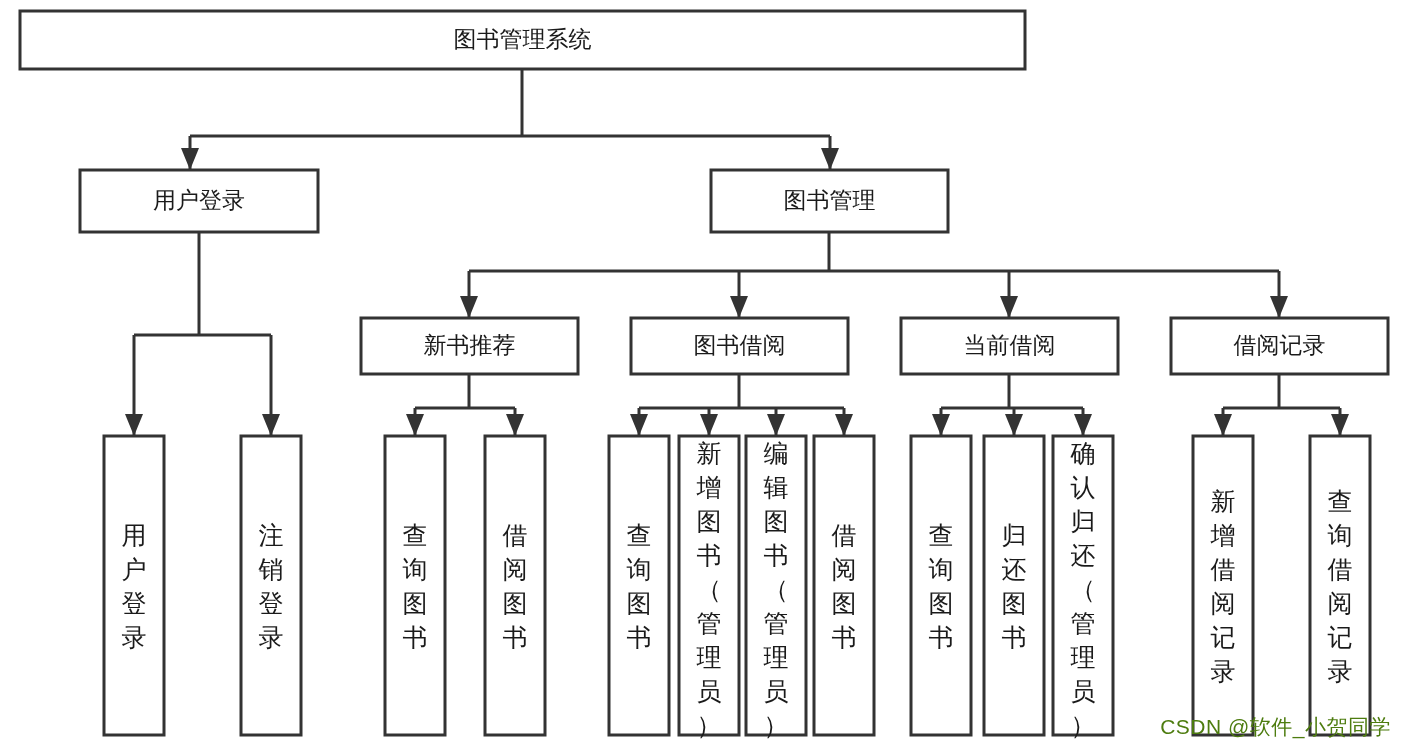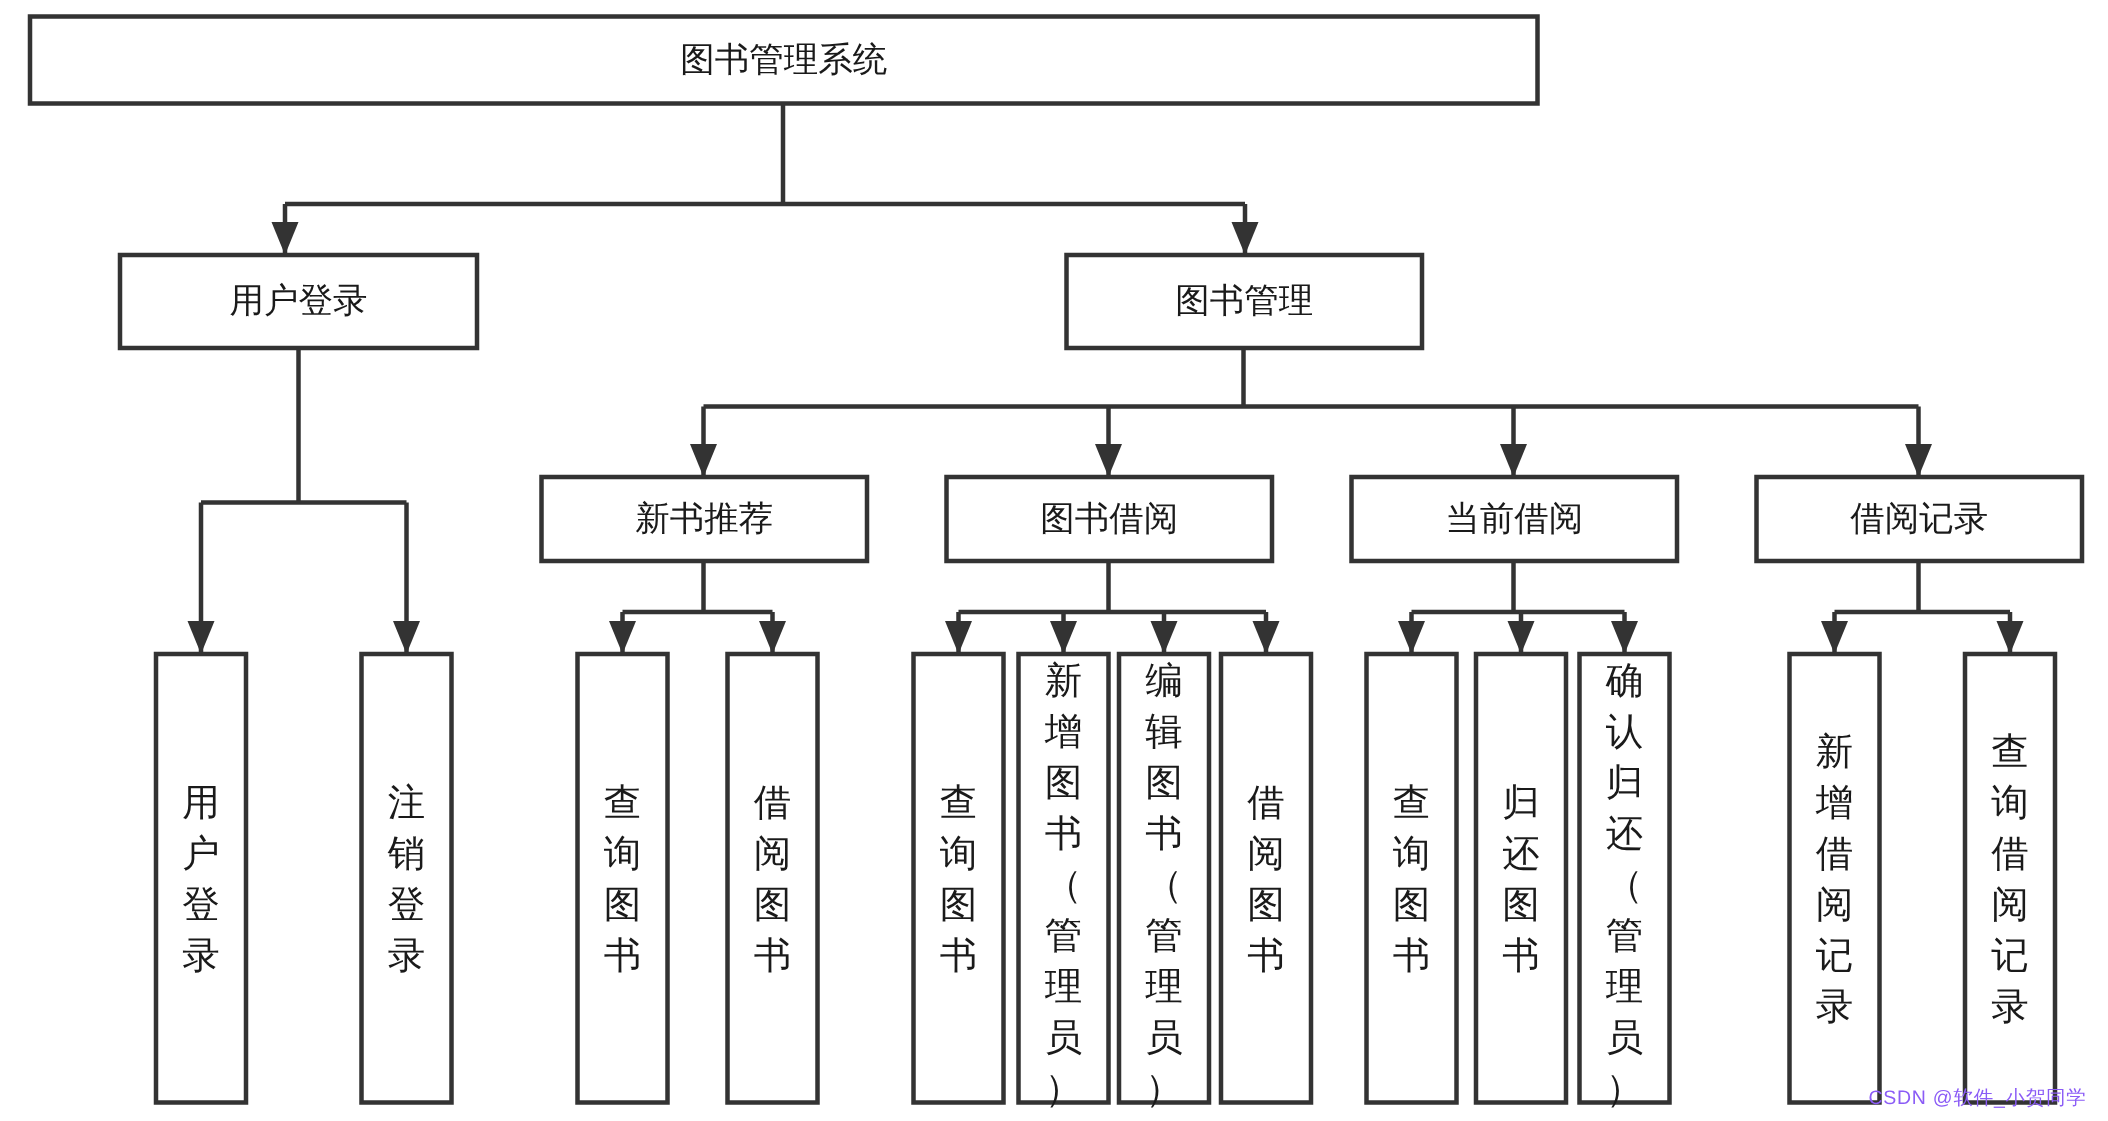--- a/index.html
+++ b/index.html
@@ -56,22 +56,22 @@
   }
   .arrow-head {
     fill: #333333;
     stroke: none;
   }
   .watermark {
     position: absolute;
     right: 14px;
     bottom: 6px;
     font-family: "Liberation Sans", "DejaVu Sans", sans-serif;
-    font-size: 13px;
-    color: #8b5cf6;
+    font-size: 21px;
+    color: #4d7c0f;
     letter-spacing: 0.5px;
     white-space: nowrap;
     user-select: none;
   }
 </style>
 </head>
 <body>
 
 <div id="diagram-root">
   <svg id="flow" viewBox="0 0 1405 747">

